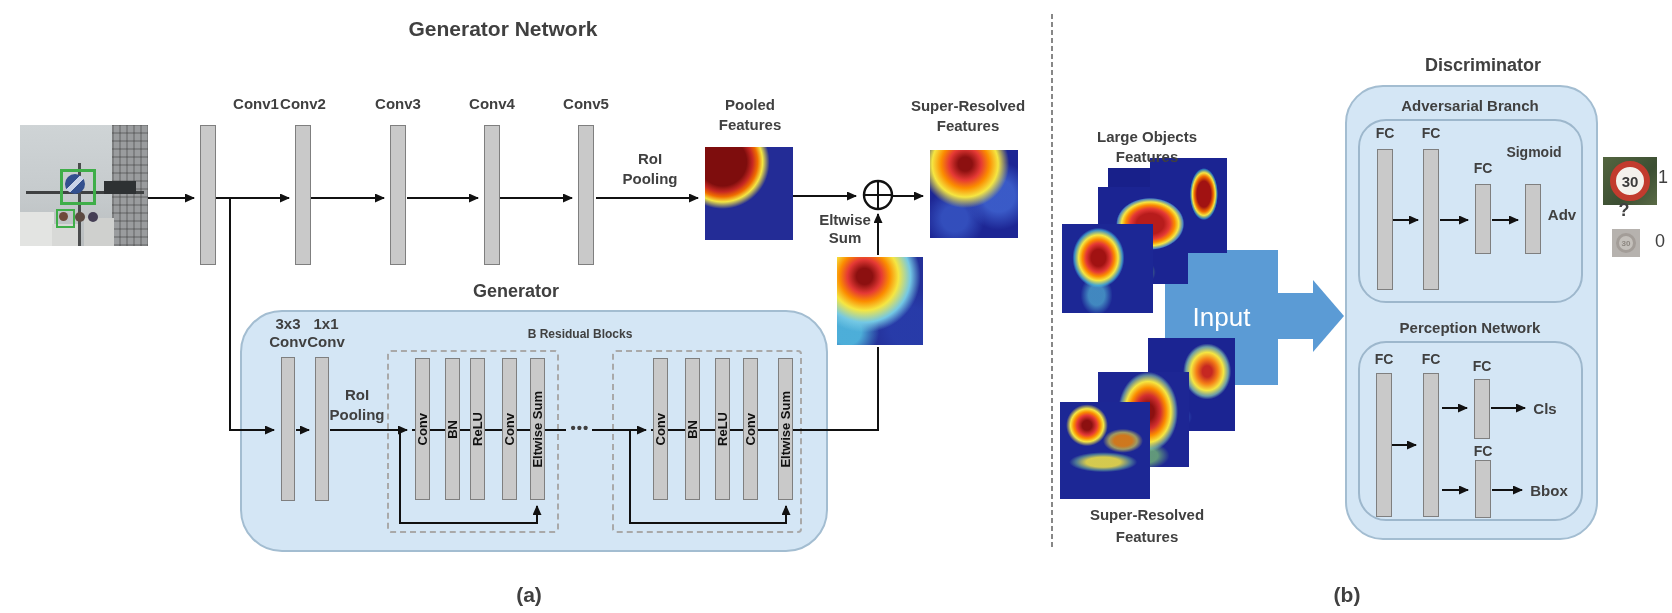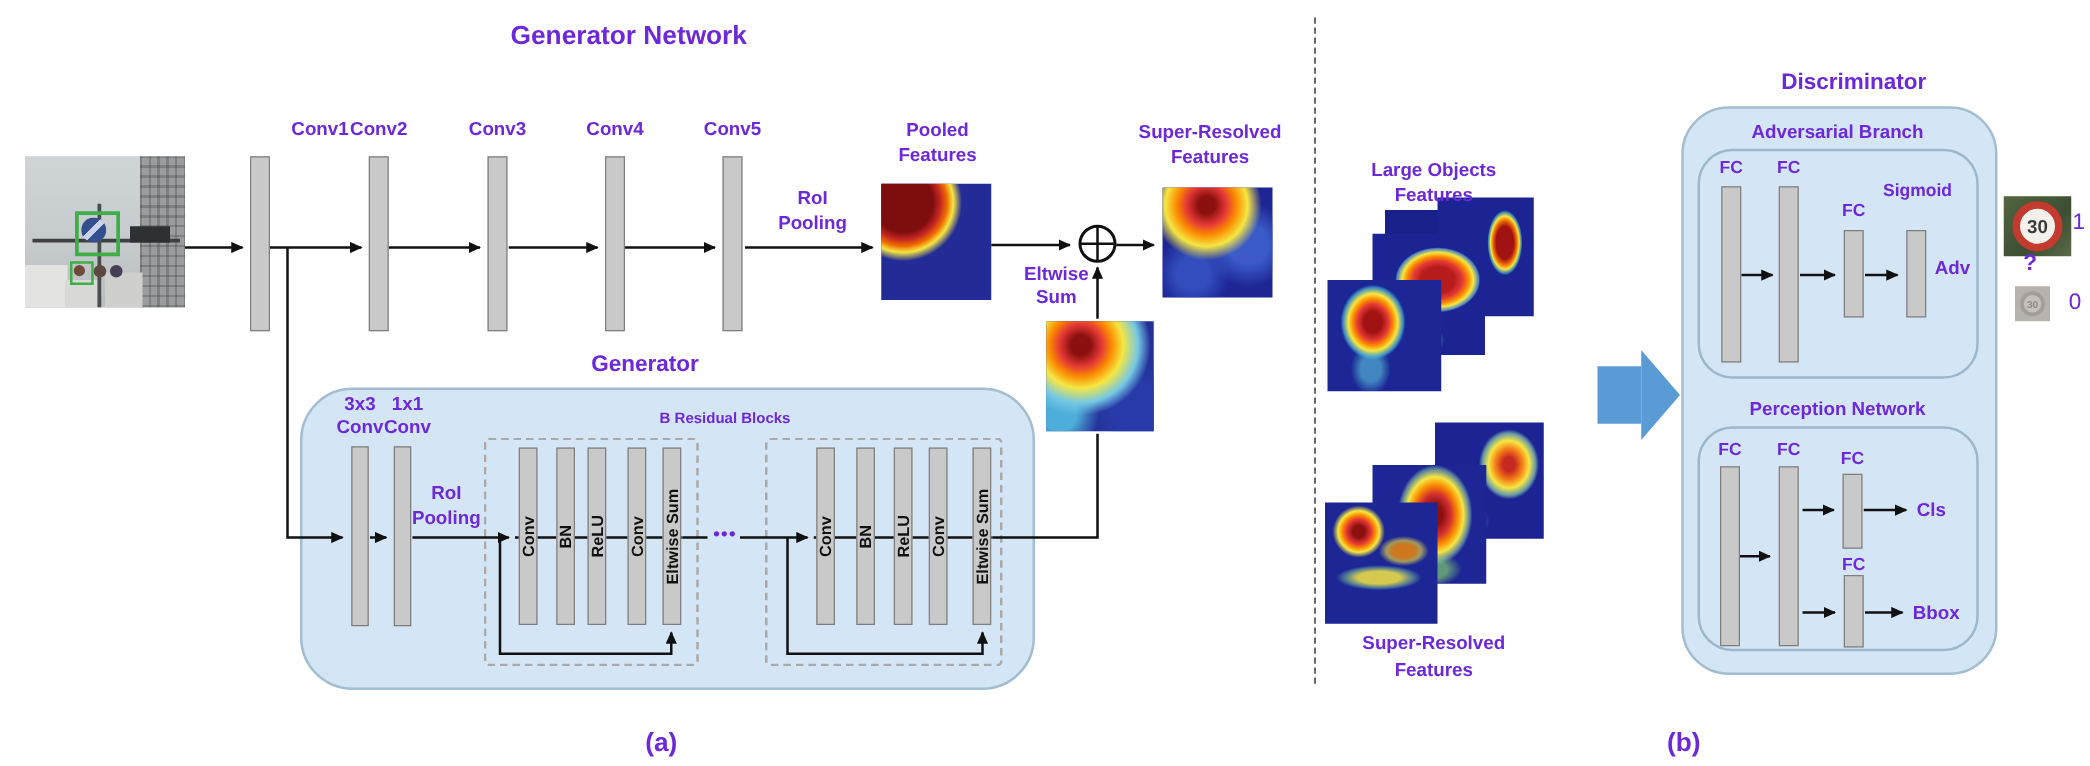--- a/index.html
+++ b/index.html
@@ -1,19 +1,19 @@
 <!DOCTYPE html>
 <html><head>
 <meta charset="utf-8">
 <style>
   html,body{margin:0;padding:0;background:#fff;}
   #canvas{position:relative;width:1672px;height:613px;background:#ffffff;overflow:hidden;
           font-family:"Liberation Sans","DejaVu Sans",sans-serif;color:#1a1a1a;}
   
-  .lbl{position:absolute;font-weight:700;white-space:nowrap;transform:translateX(-50%);z-index:6;color:#6d28d9;}
+  .lbl{position:absolute;font-weight:700;white-space:nowrap;transform:translateX(-50%);z-index:6;color:#404040;}
   .t21{font-size:21px;} .t18{font-size:18px;} .t16{font-size:12px;} .t15{font-size:15px;} .t14{font-size:14px;}
   
   .bluebox{position:absolute;background:#d4e6f5;border:2px solid #a3bdd1;z-index:1;box-sizing:border-box;}
   .innerbox{position:absolute;background:transparent;border:2px solid #9db7cc;border-radius:28px;z-index:2;box-sizing:border-box;}
   .dashbox{position:absolute;border:2px dashed #a9a9a9;border-radius:4px;z-index:2;box-sizing:border-box;}
   
   .bar{position:absolute;background:#c9c9c9;border:1px solid #7f7f7f;z-index:4;box-sizing:border-box;}
   .rbar{display:flex;align-items:center;justify-content:center;overflow:visible;}
   .rbar span{writing-mode:vertical-rl;transform:rotate(180deg);font-weight:700;font-size:13px;white-space:nowrap;color:#111;}
   
@@ -205,20 +205,23 @@
       <span>Eltwise Sum</span>
     </div>
 
   <div class="lbl t21" style="left:529px;top:583px;">(a)</div>
 
   <div class="lbl t18" style="left:1483px;top:55px;">Discriminator</div>
 
   <div class="lbl t15" style="left:1147px;top:128px;">Large Objects</div>
   <div class="lbl t15" style="left:1147px;top:148px;">Features</div>
 
+  <div class="inputsq">
+      <span>Input</span>
+    </div>
 
   <div class="hm hm-t0" style="left:1108px;top:168px;width:52px;height:58px;"></div>
   <div class="hm hm-t1" style="left:1150px;top:158px;width:77px;height:95px;"></div>
   <div class="hm hm-t2" style="left:1098px;top:187px;width:90px;height:97px;"></div>
   <div class="hm hm-t3" style="left:1062px;top:224px;width:91px;height:89px;"></div>
 
   <div class="hm hm-b1" style="left:1148px;top:338px;width:87px;height:93px;"></div>
   <div class="hm hm-b2" style="left:1098px;top:372px;width:91px;height:95px;"></div>
   <div class="hm hm-b3" style="left:1060px;top:402px;width:90px;height:97px;"></div>
 

